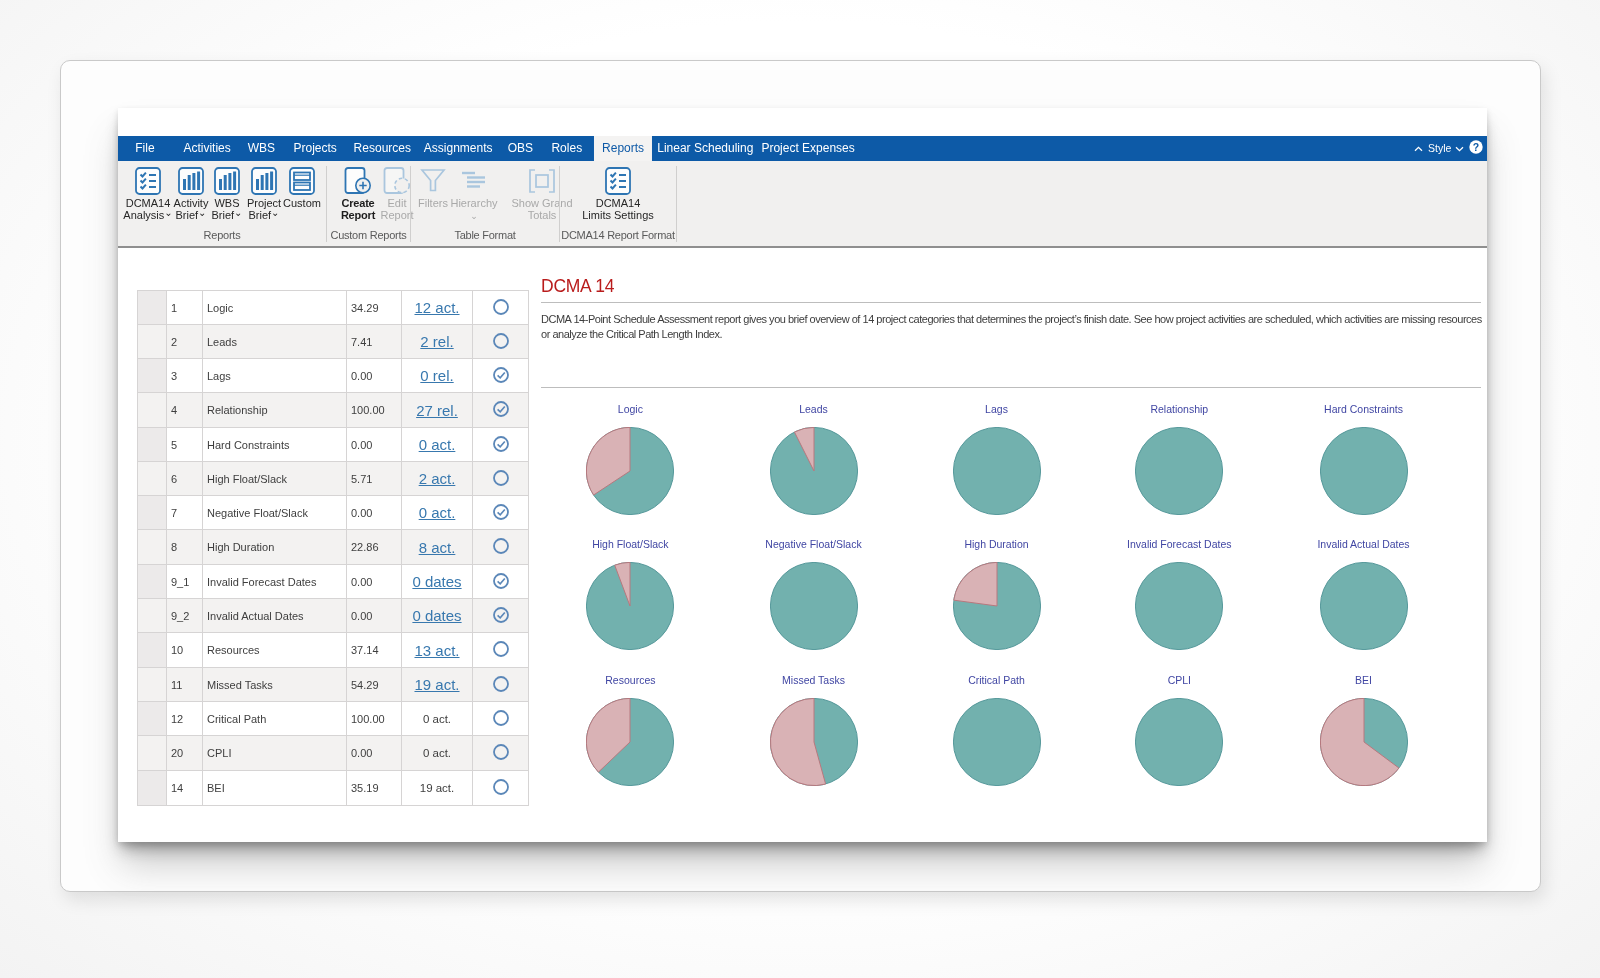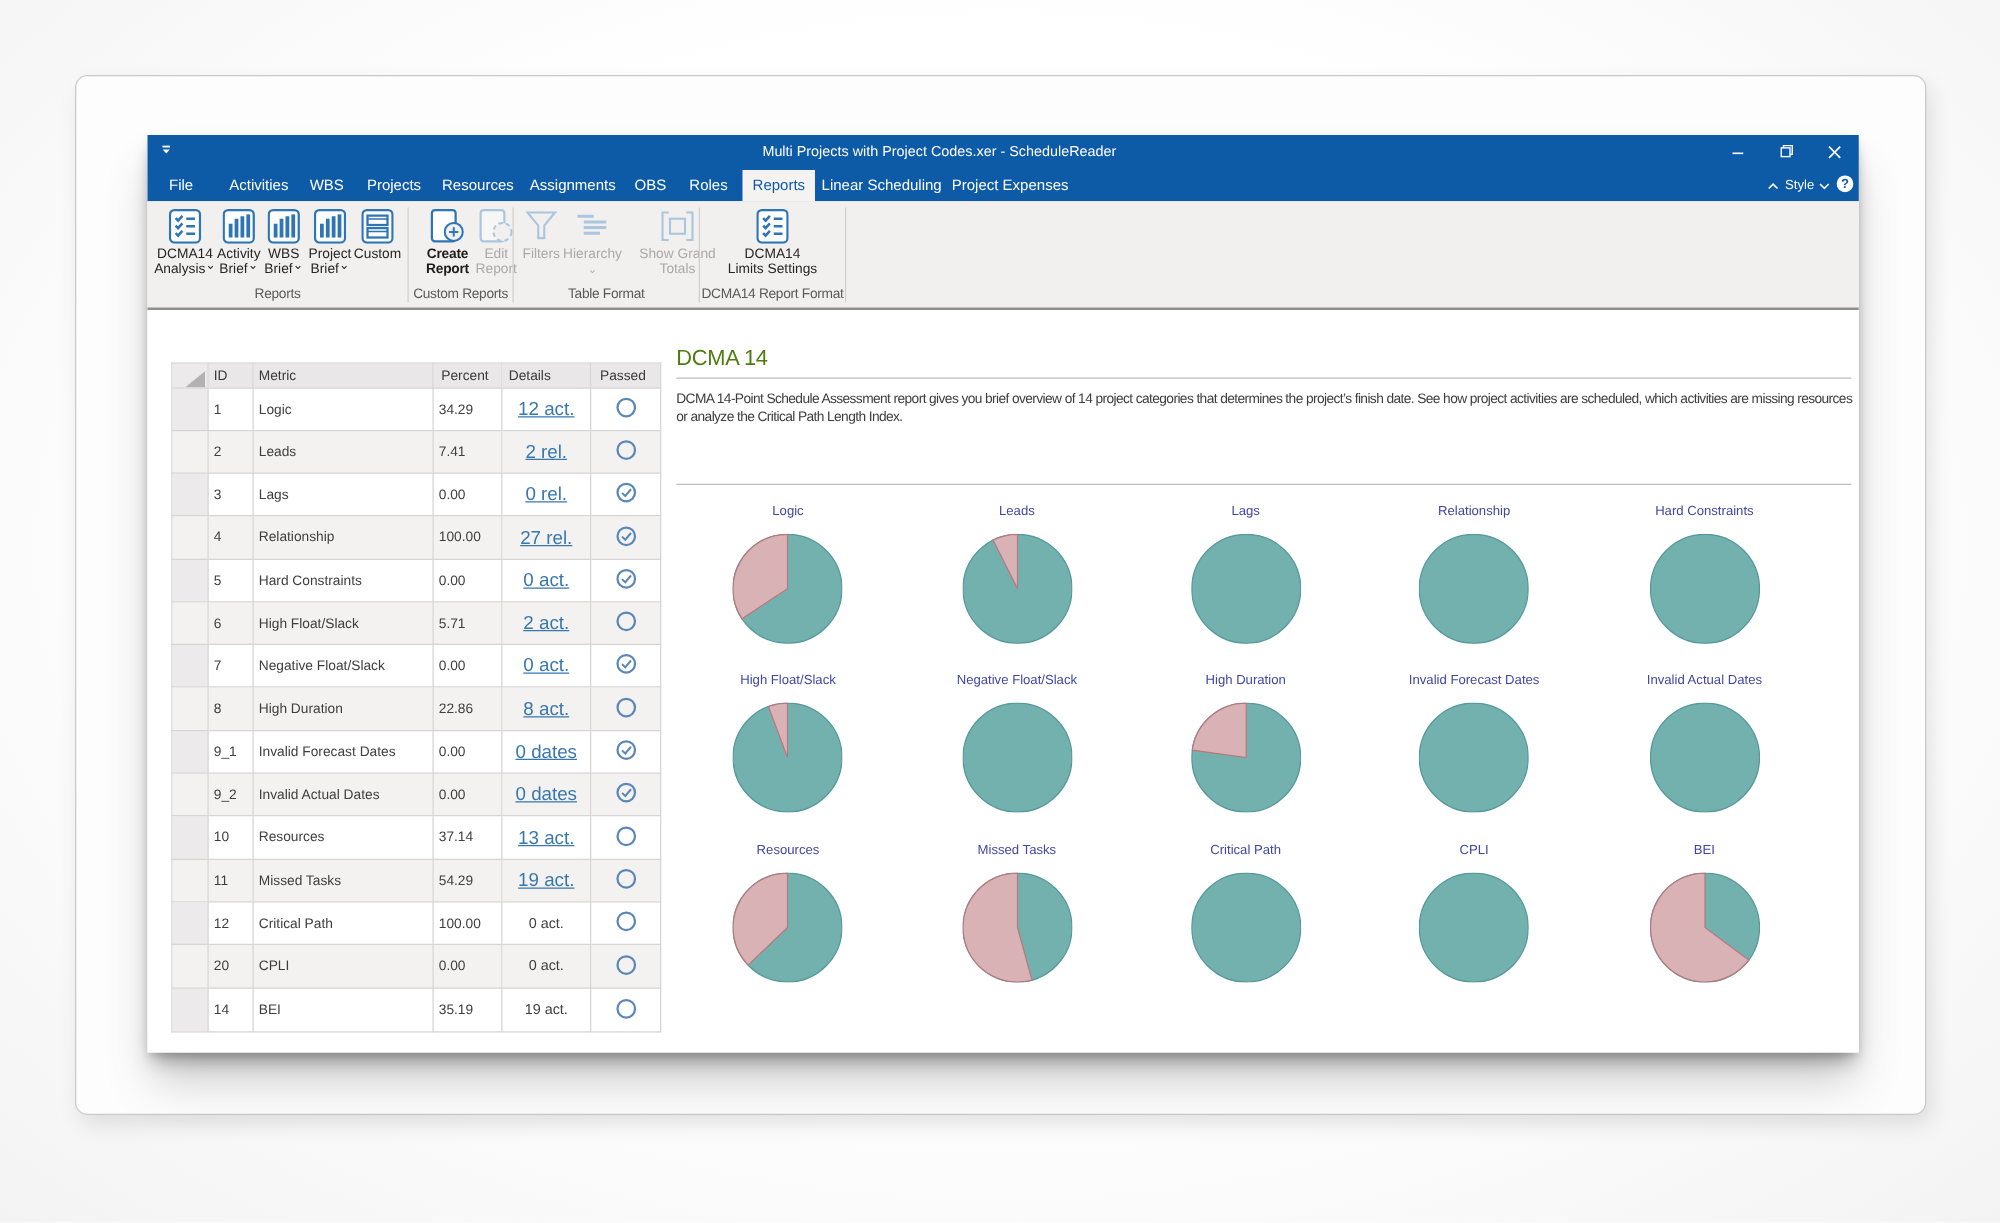--- a/index.html
+++ b/index.html
@@ -64,46 +64,33 @@
 .grid tr.h35 td { height:35px; }
 .grid tr.alt td { background:#f3f2f1; }
 .grid td.sel, .grid th.sel { background:#eceaea; padding:0; }
 .grid td.det { text-align:center; padding:0; }
 .grid td.pass { text-align:center; padding:0; }
 .lnk { color:#3878ae; font-size:15px; text-decoration:underline; }
 .small-det { font-size:11.5px; color:#3e3e3e; }
 .corner { width:0; height:0; border-left:16px solid transparent; border-bottom:13px solid #b3b1b1; margin-left:10px; margin-top:6px; }
 
 .rp { position:absolute; left:423px; top:31px; width:940px; height:120px; }
-.rp h1 { position:absolute; left:0; top:-3px; color:#4d7c0f; font-size:17.5px; font-weight:normal; letter-spacing:-0.25px; }
+.rp h1 { position:absolute; left:0; top:-3px; color:#b91c1c; font-size:17.5px; font-weight:normal; letter-spacing:-0.25px; }
 .rp hr { border:none; border-top:1px solid #bdbdbd; margin:0; }
 .rp p  { position:absolute; left:0; top:33px; width:941px; font-size:11px; letter-spacing:-0.48px; color:#3d3d3d; line-height:14.5px; }
 .piegrid { position:absolute; left:0; top:0; width:100%; height:100%; }
 .pcell { position:absolute; width:180px; text-align:center; }
 .plabel { font-size:10.5px; color:#4046a3; display:block; height:13px; line-height:13px; margin-bottom:11px; }
 svg.pie { display:block; margin:0 auto; }
 .chev { font-size:10px; position:relative; top:-3px; }
 </style>
 </head>
 <body>
 <div class="card">
  <div class="window">
-  <div class="titlebar">
-    <svg class="pinicon" width="8" height="8" viewBox="0 0 8 8">
-          <rect x="1" y="0.5" width="6" height="1.5" fill="#fff"></rect>
-          <path d="M1.2 3.6 L6.8 3.6 L4 6.8 Z" fill="#fff"></path>
-        </svg>
-    <div class="title">Multi Projects with Project Codes.xer - ScheduleReader</div>
-    <div class="winbtns"><svg width="120" height="28" viewBox="0 0 120 28">
-            <rect x="19" y="14" width="8.6" height="1.3" fill="#fff"></rect>
-            <rect x="58" y="10.3" width="7" height="7" fill="none" stroke="#fff" stroke-width="1.1"></rect>
-            <path d="M59.8 10.3 v-1.8 h7 v7 h-1.8" fill="none" stroke="#fff" stroke-width="1.1"></path>
-            <path d="M96.2 9.3 L105.2 18.3 M105.2 9.3 L96.2 18.3" stroke="#fff" stroke-width="1.3"></path>
-          </svg></div>
-  </div>
   <div class="menubar">
     <div class="tab" style="left:26.9px;">File</div>
     <div class="tab" style="left:89.1px;">Activities</div>
     <div class="tab" style="left:143.4px;">WBS</div>
     <div class="tab" style="left:197.2px;">Projects</div>
     <div class="tab" style="left:264.3px;">Resources</div>
     <div class="tab" style="left:340.2px;">Assignments</div>
     <div class="tab" style="left:402.3px;">OBS</div>
     <div class="tab" style="left:448.8px;">Roles</div>
     <div class="tab active" style="left:505.1px;">Reports</div>
@@ -228,30 +215,20 @@
     <table class="grid">
       <colgroup>
             <col style="width:29px">
             <col style="width:36px">
             <col style="width:144px">
             <col style="width:55px">
             <col style="width:71px">
             <col style="width:56px">
           </colgroup>
       <tbody>
-            <tr>
-              <th class="sel">
-                <div class="corner"></div>
-              </th>
-              <th>ID</th>
-              <th>Metric</th>
-              <th style="padding-left:6px">Percent</th>
-              <th style="padding-left:5px">Details</th>
-              <th style="padding-left:7px">Passed</th>
-            </tr>
       <tr>
               <td class="sel"></td>
               <td>1</td>
               <td>Logic</td>
               <td>34.29</td>
               <td class="det"><span class="lnk">12 act.</span></td>
               <td class="pass"><svg width="22" height="22" viewBox="0 0 22 22">
                   <circle cx="11" cy="11" r="7" fill="none" stroke="#5b87b8" stroke-width="1.8"></circle>
                 </svg></td>
             </tr>

